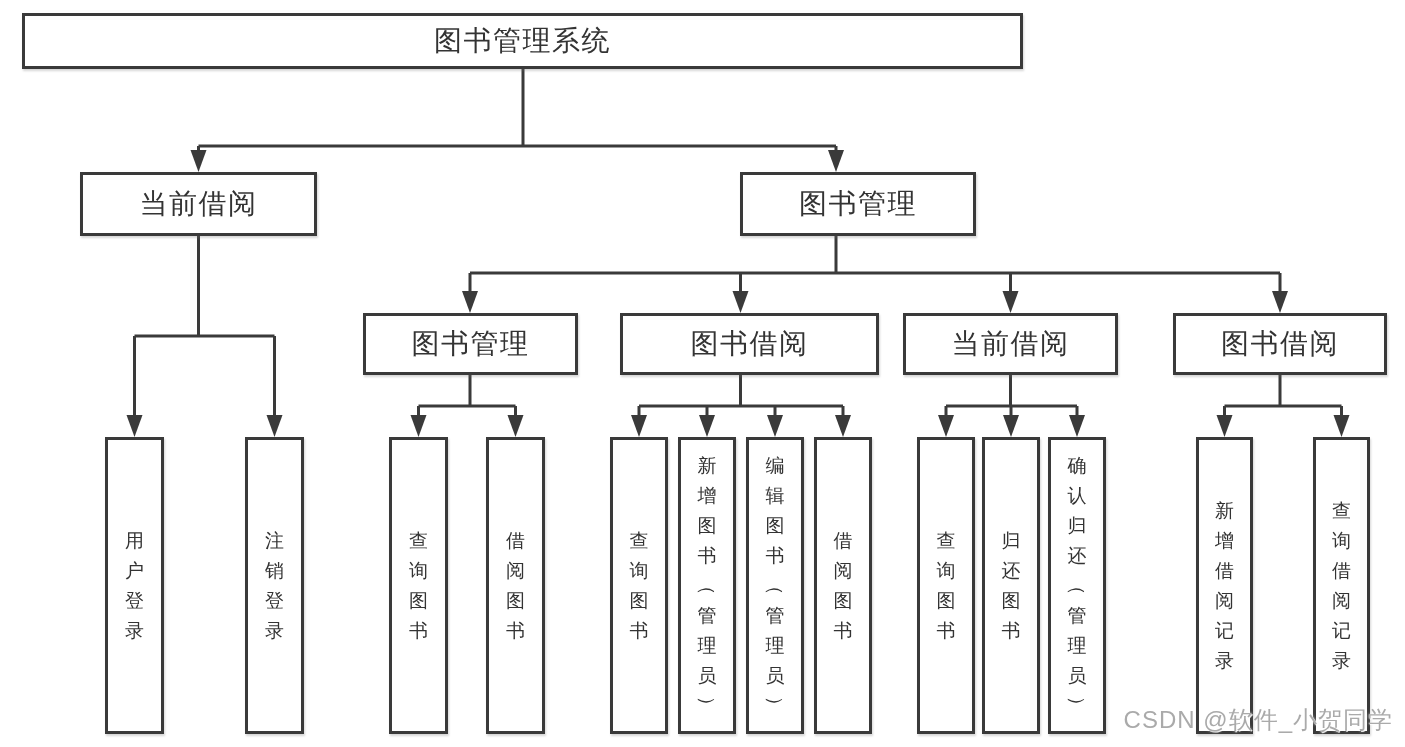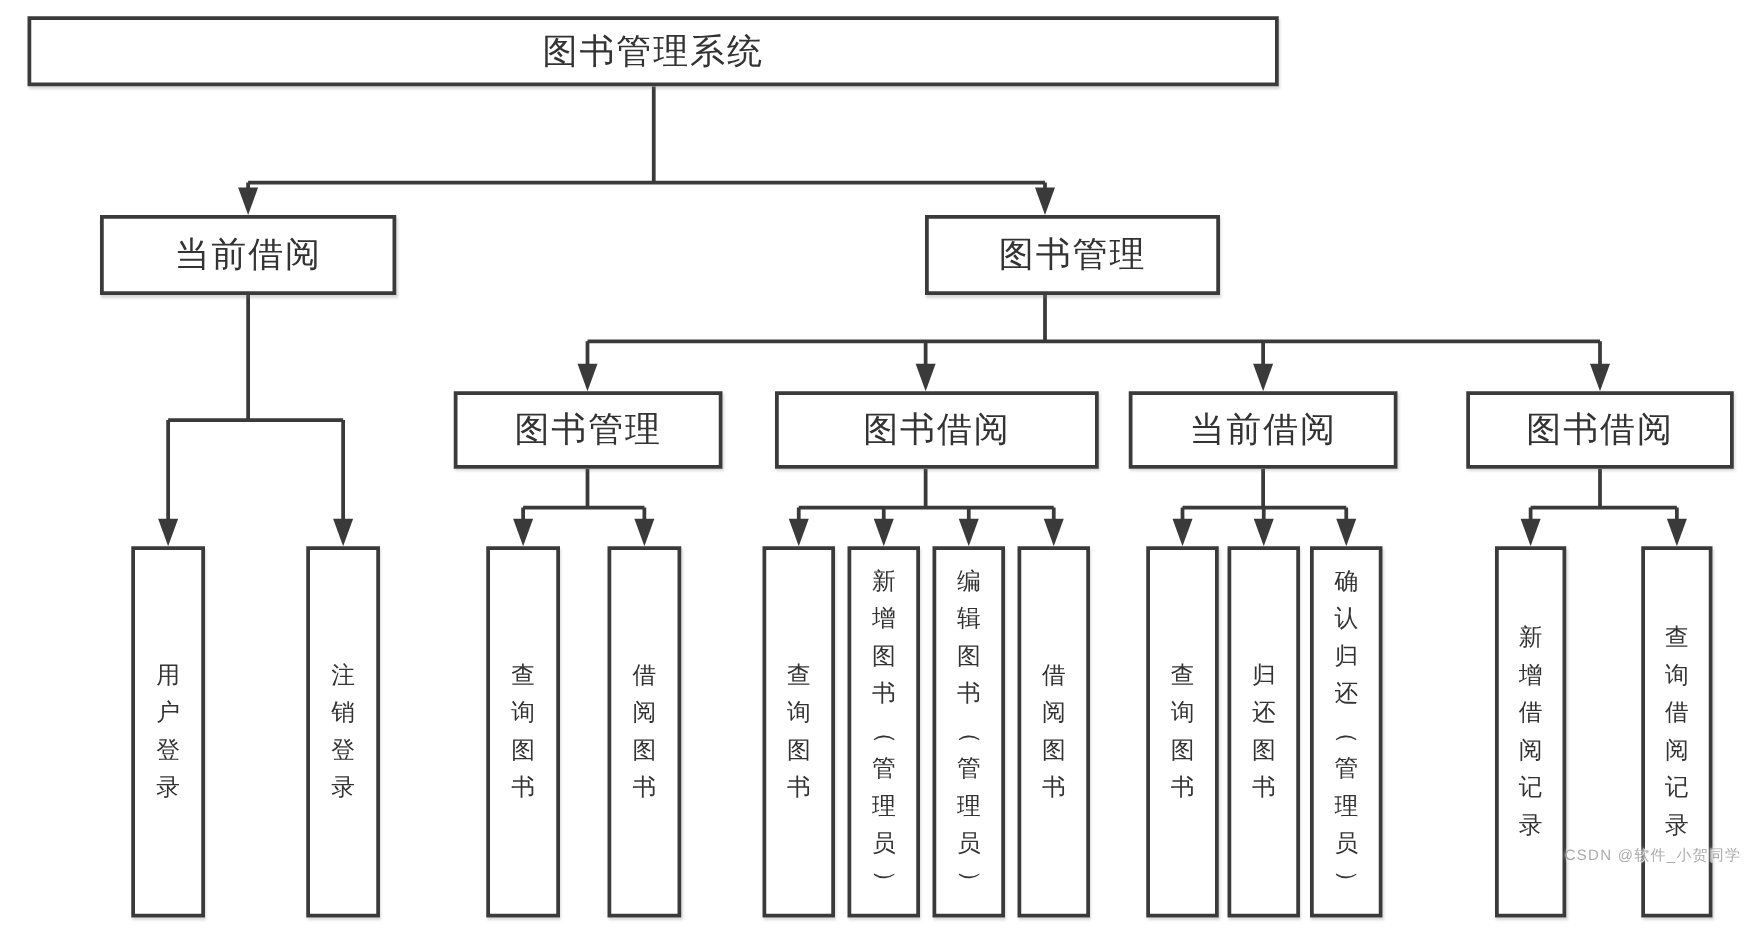--- a/index.html
+++ b/index.html
@@ -57,22 +57,22 @@
   }
   .vchar {
     display: block;
     line-height: 1;
     text-align: center;
   }
   .vrot { transform: rotate(90deg); }
   .watermark {
     position: absolute;
     right: 12px;
-    top: 676px;
-    font-size: 12px;
+    top: 704px;
+    font-size: 24px;
     letter-spacing: 1px;
     color: var(--watermark-color);
     text-shadow: 0 0 3px #ffffff, 1px 1px 0 rgba(255,255,255,0.85);
     z-index: 5;
     white-space: nowrap;
   }
 </style>
 </head>
 <body>
 

